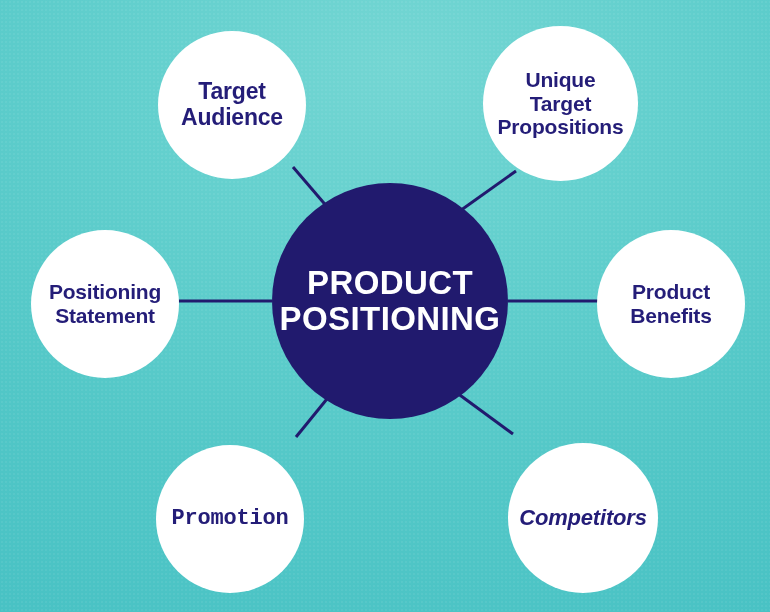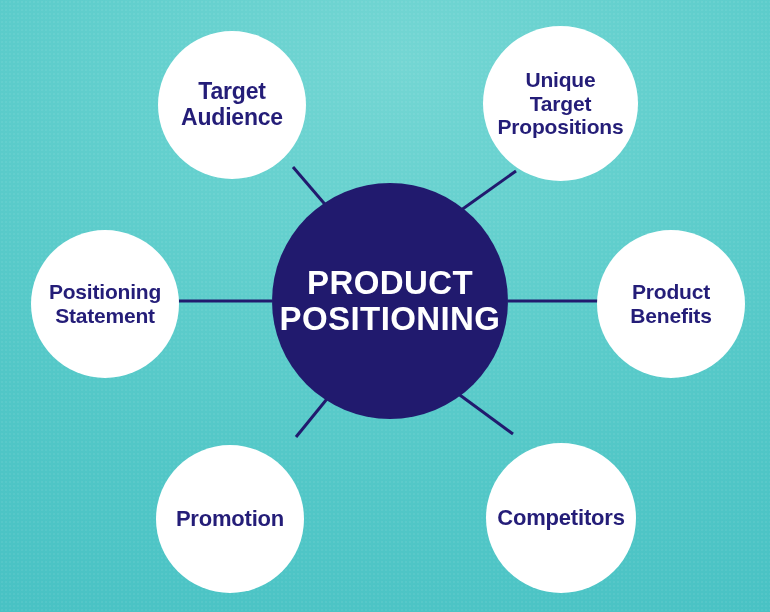--- a/index.html
+++ b/index.html
@@ -77,24 +77,24 @@
 
   #node-usp              { left: 483px; top: 26px;  width: 155px; height: 155px; }
   #node-usp .label { font-size: 21px; }
 
   #node-positioning-statement { left: 31px; top: 230px; width: 148px; height: 148px; }
   #node-positioning-statement .label { font-size: 21px; }
 
   #node-product-benefits { left: 597px; top: 230px; width: 148px; height: 148px; }
   #node-product-benefits .label { font-size: 21px; }
 
-  #node-promotion        { left: 156px; top: 445px; width: 148px; height: 148px; }
+  #node-promotion        { left: 156px; top: 445px; width: 148px; height: 148px; font-family: Liberation Mono, monospace; }
   #node-promotion .label { font-size: 22px; }
 
-  #node-competitors      { left: 486px; top: 443px; width: 150px; height: 150px; }
+  #node-competitors      { left: 508px; top: 443px; width: 150px; height: 150px; font-style: italic; }
   #node-competitors .label { font-size: 22px; }
 
   #node-hub              { left: 272px; top: 183px; width: 236px; height: 236px; }
 </style>
 </head>
 <body>
 
 <div id="canvas">
 
   <div id="bg"></div>

